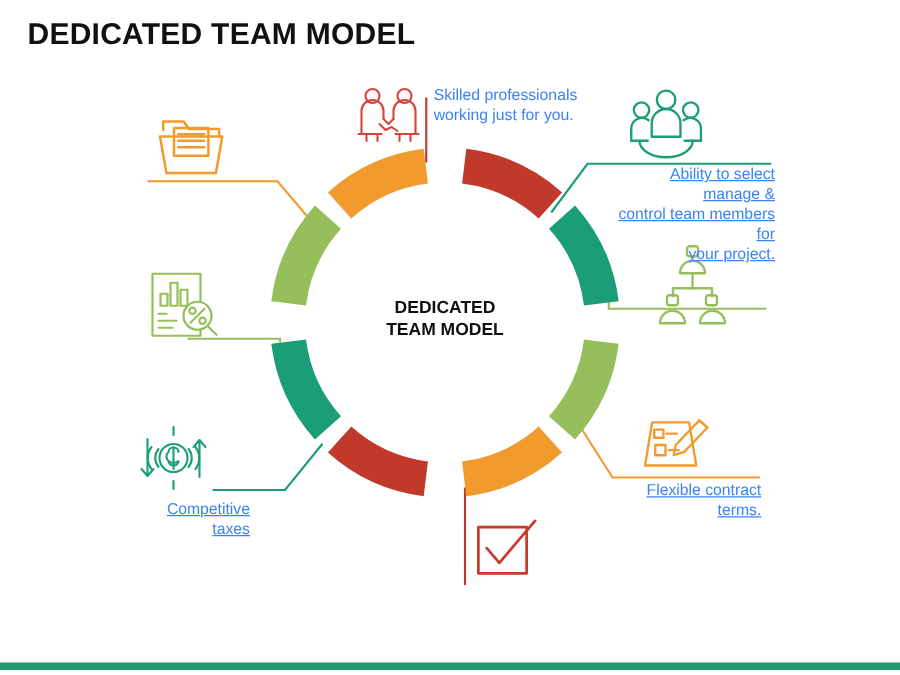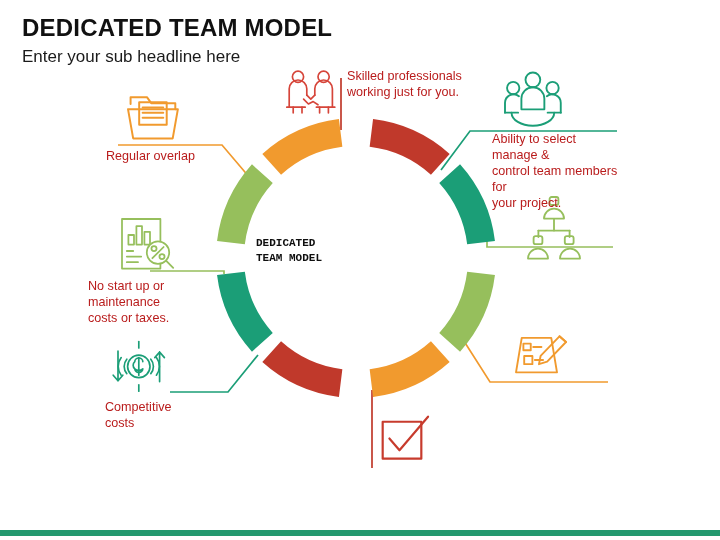--- a/index.html
+++ b/index.html
@@ -32,45 +32,43 @@
   }
 
   
   #diagram{position:absolute;left:0;top:0;width:720px;height:540px;}
 
   
   .lbl{
     position:absolute;
     font-size:12.6px;
     line-height:1.28;
-    color:#b91c1c;
+    color:#3b82f6;
     white-space:pre-line;
   }
-  .lbl.c{text-align:left;}
+  .lbl.c{text-align:right;text-decoration:underline;}
   .lbl.l{text-align:left;}
 
   .center-label{
     position:absolute;
     width:200px;
-    text-align:left;
-    font-size:11px;
+    text-align:center;
+    font-size:14px;
     font-weight:bold;
     line-height:1.32;
     color:#0f0f0f;
     white-space:pre-line;
-    font-family:Liberation Mono, monospace;
   }
 </style>
 </head>
 <body>
 
 <div id="slide">
 
   <div class="title">DEDICATED TEAM MODEL</div>
-  <div class="subtitle">Enter your sub headline here</div>
 
   <svg id="diagram" viewBox="0 0 720 540">
 
     <g fill="none" stroke-width="1.7">
 
       <path d="M341,130 L341,78" stroke="#C0392B"></path>
 
       <path d="M441,170 L470,131 L617,131" stroke="#1B9E77"></path>
 
       <path d="M487,240 L487,247 L613,247" stroke="#96BF5C"></path>
@@ -196,25 +194,23 @@
 TEAM MODEL</div>
 
   <div class="lbl l" style="left:347px;top:68px;width:165px;">Skilled professionals
 working just for you.</div>
 
   <div class="lbl c" style="left:492px;top:131px;width:128px;">Ability to select manage &amp;
 control team members for
 your project.</div>
 
 
+  <div class="lbl c" style="left:489px;top:384px;width:120px;">Flexible contract
+terms.</div>
 
 
   <div class="lbl c" style="left:105px;top:399px;width:95px;">Competitive
-costs</div>
-
-  <div class="lbl c" style="left:88px;top:278px;width:112px;">No start up or
-maintenance
-costs or taxes.</div>
-
-  <div class="lbl c" style="left:106px;top:148px;width:120px;">Regular overlap</div>
+taxes</div>
+
+
 
   <div class="bottombar"></div>
 </div>
 
 </body></html>

